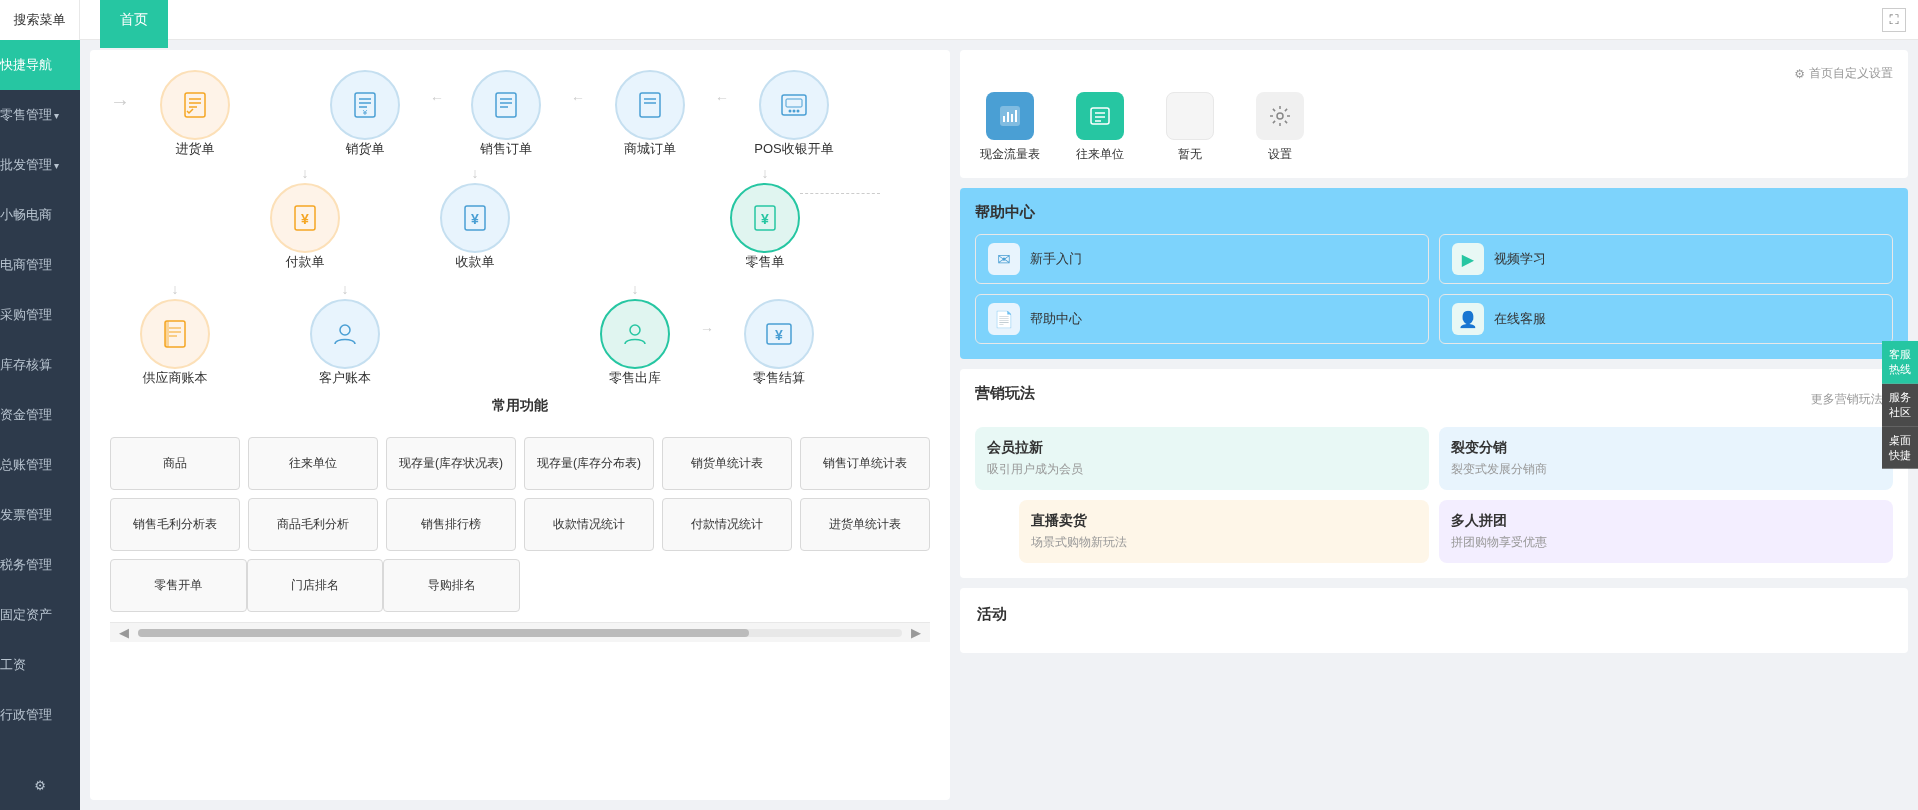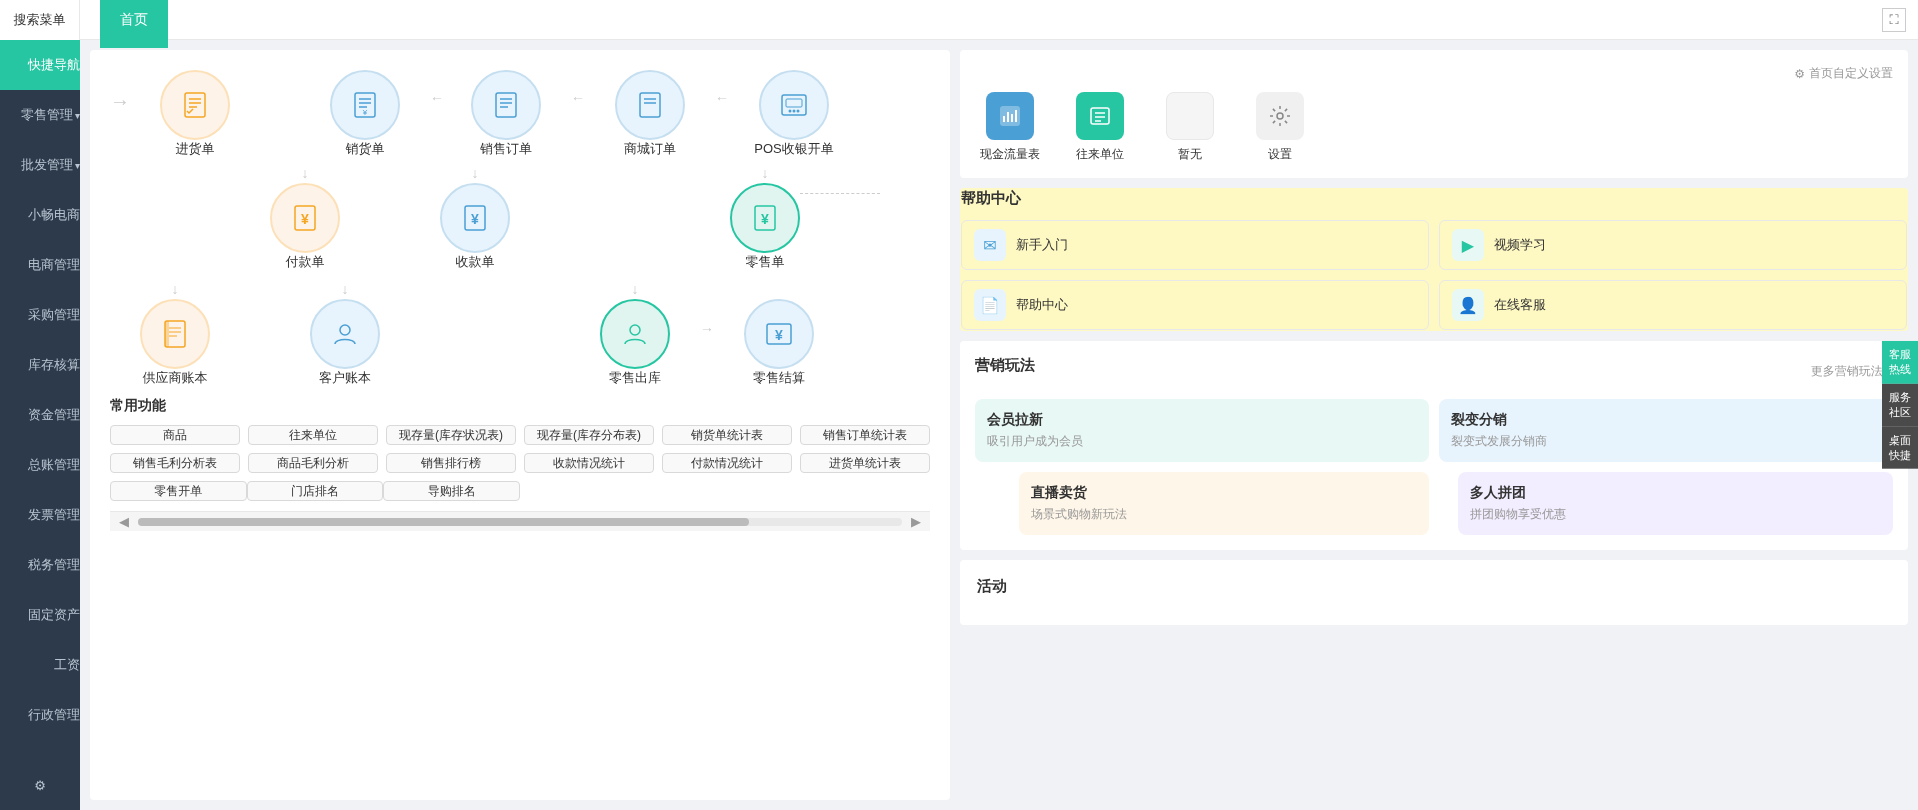--- a/index.html
+++ b/index.html
@@ -10,21 +10,21 @@
     .search-menu { width: 80px; height: 40px; background: #fff; display: flex; align-items: center; justify-content: center; color: #333; font-size: 13px; cursor: pointer; border-right: 1px solid #e8e8e8; flex-shrink: 0; }
     .tab-home { height: 56px; padding: 0 20px; background: #26c6a2; color: #fff; display: flex; align-items: center; font-size: 14px; cursor: pointer; margin-left: 20px; }
     .top-bar-right { margin-left: auto; padding-right: 12px; }
     .fullscreen-btn { width: 24px; height: 24px; border: 1px solid #ccc; display: flex; align-items: center; justify-content: center; cursor: pointer; color: #666; }
 
     
     .main-layout { display: flex; flex: 1; overflow: hidden; }
 
     
     .sidebar { width: 80px; background: #2d3a4b; display: flex; flex-direction: column; flex-shrink: 0; overflow-y: auto; }
-    .sidebar-item { height: 50px; display: flex; align-items: center; justify-content: flex-end; color: #b8c4d0; font-size: 13px; cursor: pointer; position: relative; flex-shrink: 0; }
+    .sidebar-item { height: 50px; display: flex; align-items: center; justify-content: flex-start; color: #b8c4d0; font-size: 13px; cursor: pointer; position: relative; flex-shrink: 0; }
     .sidebar-item.active { background: #26c6a2; color: #fff; }
     .sidebar-item .arrow { font-size: 10px; margin-left: 2px; }
     .sidebar-bottom { margin-top: auto; }
     .sidebar-settings { height: 50px; display: flex; align-items: center; justify-content: center; color: #b8c4d0; cursor: pointer; }
 
     
     .content-area { flex: 1; overflow: hidden; display: flex; flex-direction: column; }
 
     
     .main-content { flex: 1; display: flex; overflow: hidden; padding: 10px; gap: 10px; }
@@ -32,23 +32,23 @@
     
     .quick-nav-panel { width: 860px; background: #fff; border-radius: 4px; padding: 20px; overflow-y: auto; flex-shrink: 0; }
     .flow-circle { width: 70px; height: 70px; border-radius: 50%; display: flex; align-items: center; justify-content: center; font-size: 22px; }
     .flow-circle.orange { background: #fef3e8; color: #f5a623; border: 2px solid #fce0b8; }
     .flow-circle.blue { background: #e8f4fd; color: #4a9fd4; border: 2px solid #c5dff0; }
     .flow-circle.teal { background: #e8f8f5; color: #26c6a2; border: 2px solid #b8ead8; }
     .flow-label { font-size: 13px; color: #333; text-align: center; }
 
     
     .common-funcs { margin-top: 10px; }
-    .common-funcs-title { font-size: 14px; color: #333; margin-bottom: 10px; font-weight: bold; }
+    .common-funcs-title { font-size: 14px; color: #333; margin-bottom: 22px; font-weight: bold; text-align: center; }
     .func-grid { display: grid; grid-template-columns: repeat(6, 1fr); gap: 8px; margin-bottom: 8px; }
-    .func-btn { height: 20px; border: 1px solid #d9d9d9; border-radius: 4px; background: #f9f9f9; color: #333; font-size: 12px; cursor: pointer; display: flex; align-items: center; justify-content: center; white-space: nowrap; }
+    .func-btn { height: 53px; border: 1px solid #d9d9d9; border-radius: 4px; background: #f9f9f9; color: #333; font-size: 12px; cursor: pointer; display: flex; align-items: center; justify-content: center; white-space: nowrap; }
 
     
     .scroll-bar-area { height: 20px; background: #f5f5f5; border-top: 1px solid #e8e8e8; display: flex; align-items: center; padding: 0 5px; margin-top: 10px; }
     .scroll-arrow { color: #999; cursor: pointer; padding: 0 4px; }
     .scroll-track { flex: 1; height: 8px; background: #e8e8e8; border-radius: 4px; margin: 0 5px; }
     .scroll-thumb { width: 80%; height: 8px; background: #bbb; border-radius: 4px; }
 
     
     .right-panel { flex: 1; display: flex; flex-direction: column; gap: 10px; overflow-y: auto; }
 
@@ -59,39 +59,39 @@
     .quick-icons { display: flex; gap: 20px; }
     .quick-icon-item { display: flex; flex-direction: column; align-items: center; gap: 6px; cursor: pointer; width: 70px; }
     .quick-icon-box { width: 48px; height: 48px; border-radius: 8px; display: flex; align-items: center; justify-content: center; font-size: 20px; }
     .quick-icon-box.blue { background: #4a9fd4; color: #fff; }
     .quick-icon-box.teal { background: #26c6a2; color: #fff; }
     .quick-icon-box.gray { background: #f0f0f0; color: #999; }
     .quick-icon-box.light-gray { background: #f5f5f5; color: #bbb; border: 1px solid #e8e8e8; }
     .quick-icon-label { font-size: 12px; color: #333; text-align: center; }
 
     
-    .help-center { background: #fef9c3; border-radius: 4px; padding: 1px; }
+    .help-center { background: #7dd3fc; border-radius: 4px; padding: 15px; }
     .section-title { font-size: 15px; color: #333; font-weight: bold; margin-bottom: 12px; }
     .help-grid { display: grid; grid-template-columns: 1fr 1fr; gap: 10px; }
     .help-item { display: flex; align-items: center; gap: 10px; padding: 8px 12px; border: 1px solid #e8e8e8; border-radius: 6px; cursor: pointer; }
     .help-icon { width: 32px; height: 32px; border-radius: 6px; display: flex; align-items: center; justify-content: center; font-size: 16px; }
     .help-icon.blue-light { background: #e8f4fd; color: #4a9fd4; }
     .help-icon.green-light { background: #e8f8f5; color: #26c6a2; }
     .help-text { font-size: 13px; color: #333; }
 
     
     .marketing { background: #fff; border-radius: 4px; padding: 15px; }
     .marketing-header { display: flex; justify-content: space-between; align-items: center; margin-bottom: 12px; }
     .more-link { font-size: 12px; color: #999; cursor: pointer; }
     .marketing-grid { display: grid; grid-template-columns: 1fr 1fr; gap: 10px; }
     .marketing-item { padding: 12px; border-radius: 8px; cursor: pointer; }
     .marketing-item.green { background: #e8f8f5; }
     .marketing-item.blue { background: #e8f4fd; }
     .marketing-item.orange { background: #fef6e8; margin-left: 44px; }
-    .marketing-item.purple { background: #f3eeff; margin-left: 19px; }
+    .marketing-item.purple { background: #f3eeff; }
     .marketing-item-title { font-size: 14px; color: #333; font-weight: bold; margin-bottom: 4px; }
     .marketing-item-desc { font-size: 12px; color: #999; }
 
     
     .activity { background: #fff; border-radius: 4px; padding: 17px; }
 
     
     .float-buttons { position: fixed; right: 0; top: 50%; transform: translateY(-50%); display: flex; flex-direction: column; z-index: 100; }
     .float-btn { width: 36px; padding: 6px 4px; text-align: center; font-size: 11px; cursor: pointer; color: #fff; line-height: 1.4; }
     .float-btn.teal { background: #26c6a2; }

